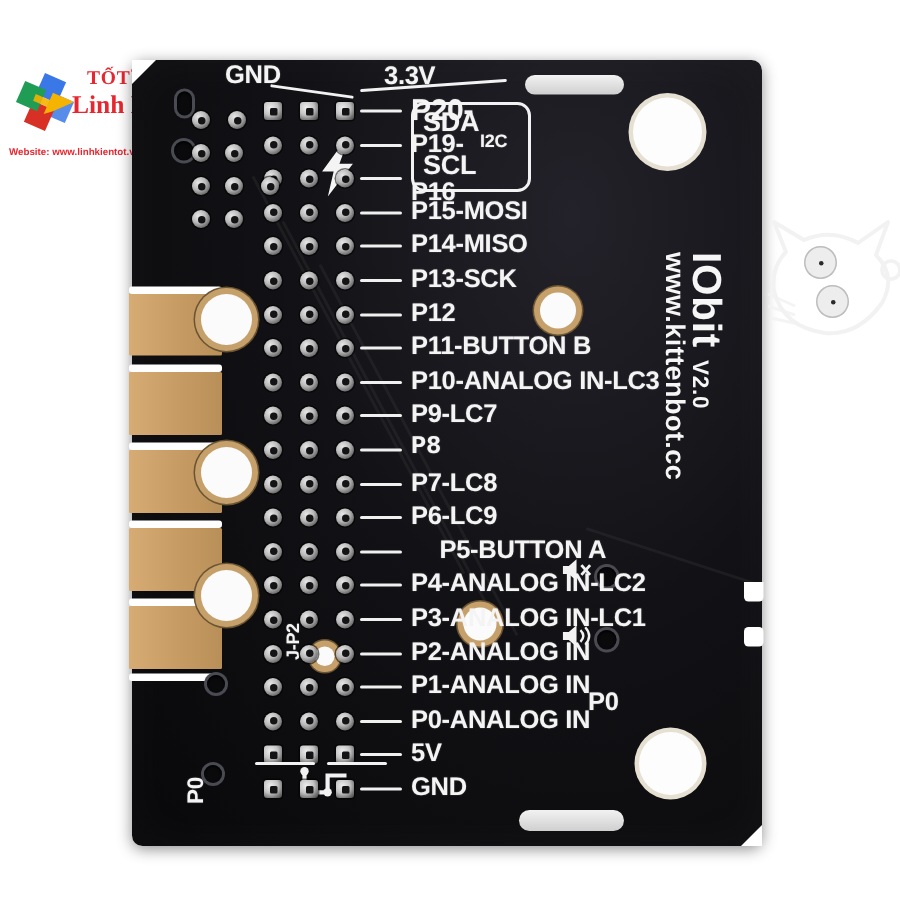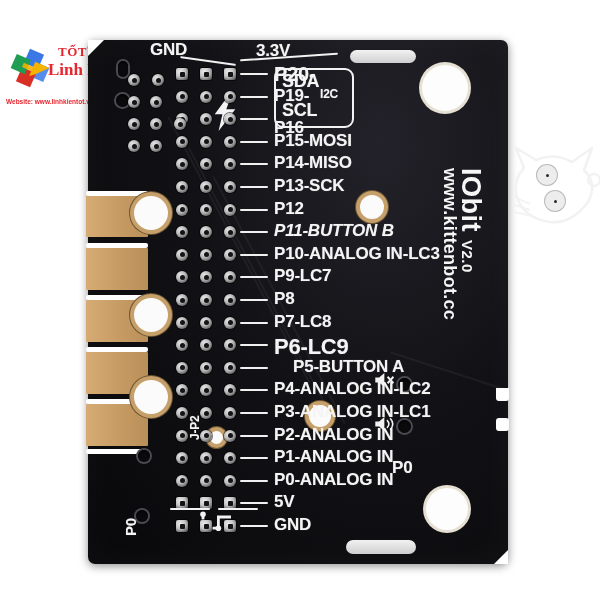--- a/index.html
+++ b/index.html
@@ -488,31 +488,31 @@
         <div class="silk" style="left: 186px; top: 68.2px; font-size: 17px; margin-top: 10px;">P16</div>
         <div class="lead" style="left: 152px; top: 100.8px; width: 28px;"></div>
         <div class="silk" style="left: 186px; top: 90.8px; font-size: 17px;">P15-MOSI</div>
         <div class="lead" style="left: 152px; top: 123.4px; width: 28px;"></div>
         <div class="silk" style="left: 186px; top: 113.4px; font-size: 17px;">P14-MISO</div>
         <div class="lead" style="left: 152px; top: 146px; width: 28px;"></div>
         <div class="silk" style="left: 186px; top: 136px; font-size: 17px;">P13-SCK</div>
         <div class="lead" style="left: 152px; top: 168.6px; width: 28px;"></div>
         <div class="silk" style="left: 186px; top: 158.6px; font-size: 17px;">P12</div>
         <div class="lead" style="left: 152px; top: 191.2px; width: 28px;"></div>
-        <div class="silk" style="left: 186px; top: 181.2px; font-size: 17px; font-style: italic;">P11-BUTTON B</div>
+        <div class="silk" style="left: 186px; top: 181.2px; font-size: 17px;">P11-BUTTON B</div>
         <div class="lead" style="left: 152px; top: 213.8px; width: 28px;"></div>
         <div class="silk" style="left: 186px; top: 203.8px; font-size: 17px;">P10-ANALOG IN-LC3</div>
         <div class="lead" style="left: 152px; top: 236.4px; width: 28px;"></div>
         <div class="silk" style="left: 186px; top: 226.4px; font-size: 17px;">P9-LC7</div>
         <div class="lead" style="left: 152px; top: 259px; width: 28px;"></div>
-        <div class="silk" style="left: 186px; top: 249px; font-size: 17px;">P8</div>
+        <div class="silk" style="left: 186px; top: 249px; font-size: 17px; font-family: Liberation Mono, monospace;">P8</div>
         <div class="lead" style="left: 152px; top: 281.6px; width: 28px;"></div>
         <div class="silk" style="left: 186px; top: 271.6px; font-size: 17px;">P7-LC8</div>
         <div class="lead" style="left: 152px; top: 304.2px; width: 28px;"></div>
-        <div class="silk" style="left: 186px; top: 294.2px; font-size: 22px;">P6-LC9</div>
+        <div class="silk" style="left: 186px; top: 294.2px; font-size: 17px;">P6-LC9</div>
         <div class="lead" style="left: 152px; top: 326.8px; width: 28px;"></div>
         <div class="silk" style="left: 186px; top: 316.8px; font-size: 17px; margin-left: 19px;">P5-BUTTON A</div>
         <div class="lead" style="left: 152px; top: 349.4px; width: 28px;"></div>
         <div class="silk" style="left: 186px; top: 339.4px; font-size: 17px;">P4-ANALOG IN-LC2</div>
         <div class="lead" style="left: 152px; top: 372px; width: 28px;"></div>
         <div class="silk" style="left: 186px; top: 362px; font-size: 17px;">P3-ANALOG IN-LC1</div>
         <div class="lead" style="left: 152px; top: 394.6px; width: 28px;"></div>
         <div class="silk" style="left: 186px; top: 384.6px; font-size: 17px;">P2-ANALOG IN</div>
         <div class="lead" style="left: 152px; top: 417.2px; width: 28px;"></div>
         <div class="silk" style="left: 186px; top: 407.2px; font-size: 17px;">P1-ANALOG IN</div>

